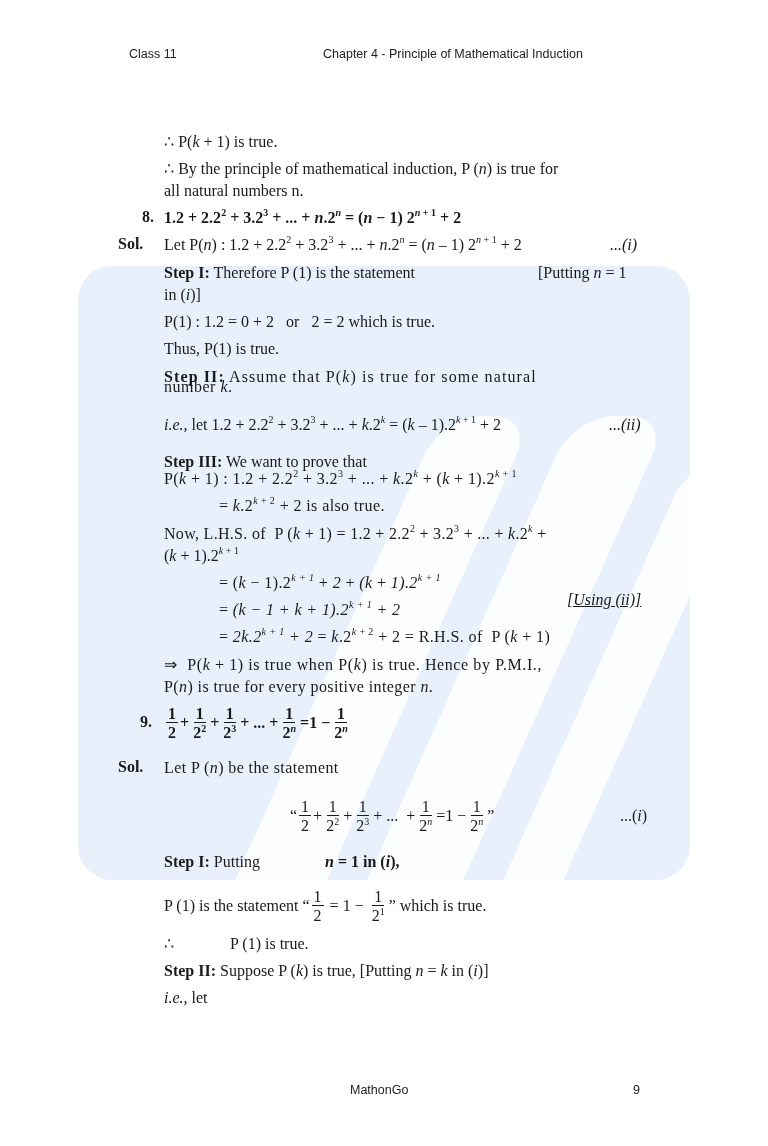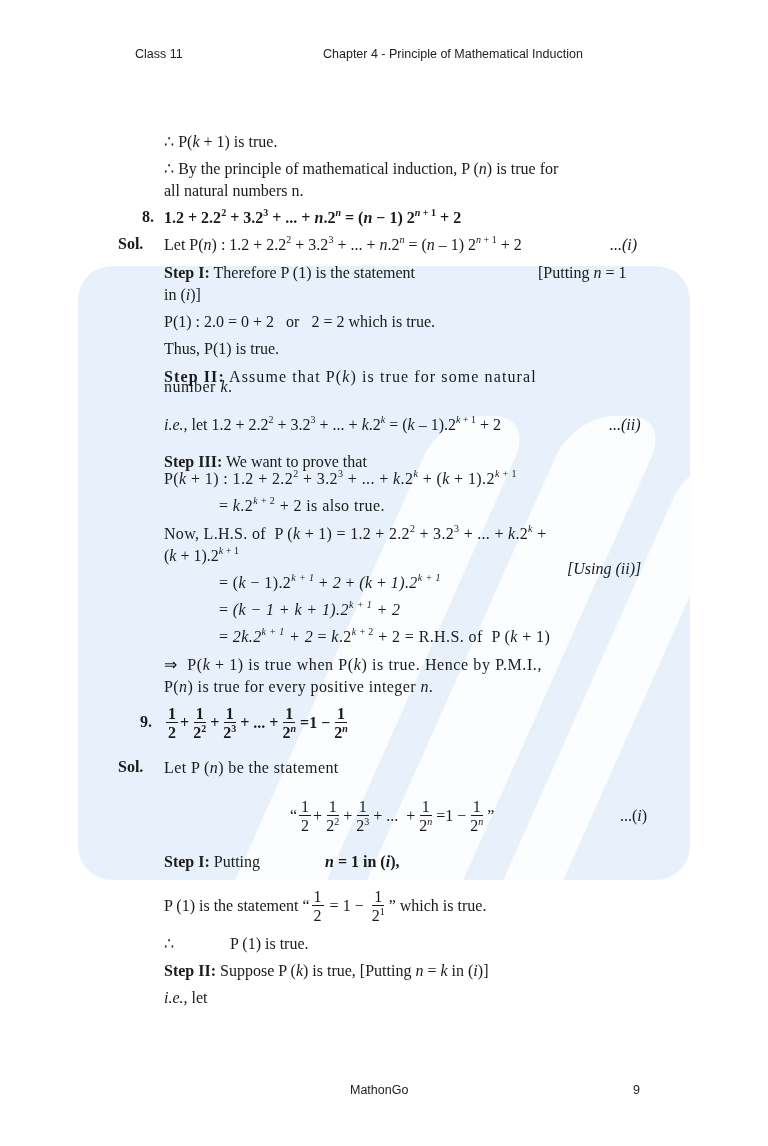--- a/index.html
+++ b/index.html
@@ -30,21 +30,21 @@
     sup { font-size: 10px; vertical-align: 7px; line-height: 0; }
     .frac { display: inline-flex; flex-direction: column; align-items: center; vertical-align: middle; margin: 0 2px; }
     .frac .num { border-bottom: 1px solid #1a1a1a; padding: 0 2px; line-height: 17px; }
     .frac .den { line-height: 19px; padding: 0 2px; }
     .frac .den sup { vertical-align: 6px; }
     .num-label { position: absolute; font-size: 16px; font-weight: bold; font-family: "Liberation Serif", serif; }
   </style>
 </head>
 <body>
 
-<div class="hdr" style="left:135px; top:47px;">Class 11</div>
+<div class="hdr" style="left:129px; top:47px;">Class 11</div>
 <div class="hdr" style="left:323px; top:47px;">Chapter 4 - Principle of Mathematical Induction</div>
 
 <div class="watermark">
   <div class="stripe" style="left:248px; top:150px; width:92px; height:520px;"></div>
   <div class="stripe" style="left:380px; top:150px; width:96px; height:520px;"></div>
   <div class="stripe" style="left:505px; top:200px; width:60px; height:470px; border-radius:60px;"></div>
 </div>
 
 <div class="content">
 
@@ -69,21 +69,21 @@
 
   <div class="ln" style="left:164px; top:263px;">
     <span class="b">Step I:</span> <span>Therefore P (1) is the statement</span>
   </div>
   <div class="ln" style="left:538px; top:263px;">
     [Putting <span class="i">n</span> = 1
   </div>
   <div class="ln" style="left:164px; top:285px;">
     in (<span class="i">i</span>)]
   </div>
-  <div class="ln" style="left:164px; top:312px; white-space:pre;">P(1) : 2.0 = 0 + 2   or   2 = 2 which is true.</div>
+  <div class="ln" style="left:164px; top:312px; white-space:pre;">P(1) : 1.2 = 0 + 2   or   2 = 2 which is true.</div>
   <div class="ln" style="left:164px; top:339px;">Thus, P(1) is true.</div>
 
   <div class="ln" style="left:164px; top:367px; letter-spacing:1.1px;">
     <span class="b">Step II:</span> Assume that P(<span class="i">k</span>) is true for some natural
   </div>
   <div class="ln" style="left:164px; top:377px; letter-spacing:0.5px;">
     number <span class="i">k</span>.
   </div>
   <div class="ln" style="left:164px; top:415px;">
     <span class="i">i.e.,</span> let 1.2 + 2.2<sup>2</sup> + 3.2<sup>3</sup> + ... + <span class="i">k</span>.2<sup class="i">k</sup> = (<span class="i">k</span> – 1).2<sup><span class="i">k</span> + 1</sup> + 2
@@ -101,21 +101,21 @@
   </div>
   <div class="ln" style="left:164px; top:524px; letter-spacing:0.3px;">
     Now, L.H.S. of &nbsp;P (<span class="i">k</span> + 1) = 1.2 + 2.2<sup>2</sup> + 3.2<sup>3</sup> + ... + <span class="i">k</span>.2<sup class="i">k</sup> +
   </div>
   <div class="ln" style="left:164px; top:546px;">
     (<span class="i">k</span> + 1).2<sup><span class="i">k</span> + 1</sup>
   </div>
   <div class="ln" style="left:219px; top:573px; letter-spacing:0.4px;">
     = (<span class="i">k</span> − 1).2<sup class="i">k + 1</sup> + <span class="i">2</span> + <span class="i">(k</span> + <span class="i">1).2<sup>k + 1</sup></span>
   </div>
-  <div class="ln i" style="left:567px; top:559px;">[Using (ii)]</div>
+  <div class="ln i" style="left:567px; top:590px;text-decoration:underline;">[Using (ii)]</div>
   <div class="ln i" style="left:219px; top:600px; letter-spacing:0.4px;">
     <span style="font-style:normal">=</span> (k − 1 + k + 1).2<sup>k + 1</sup> + 2
   </div>
   <div class="ln" style="left:219px; top:627px; letter-spacing:0.4px;">
     = <span class="i">2k.2<sup>k + 1</sup> + 2</span> = <span class="i">k</span>.2<sup><span class="i">k</span> + 2</sup> + 2 = R.H.S. of &nbsp;P (<span class="i">k</span> + 1)
   </div>
   <div class="ln" style="left:164px; top:655px; letter-spacing:0.6px;">
     ⇒ &nbsp;P(<span class="i">k</span> + 1) is true when P(<span class="i">k</span>) is true. Hence by P.M.I.,
   </div>
   <div class="ln" style="left:164px; top:677px; letter-spacing:0.4px;">

